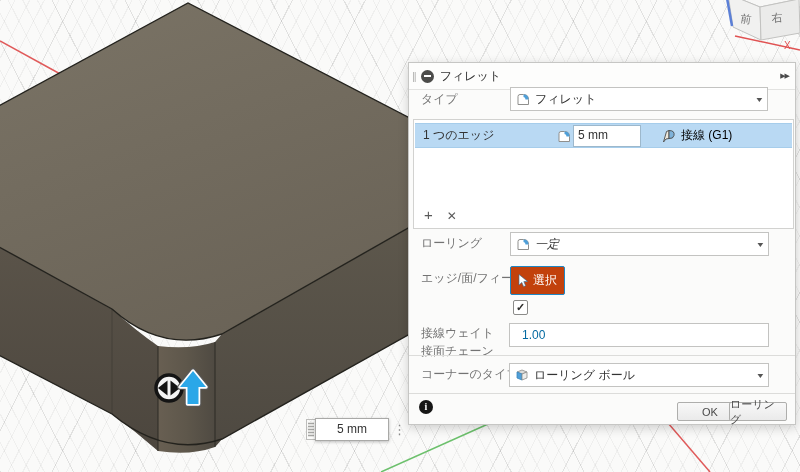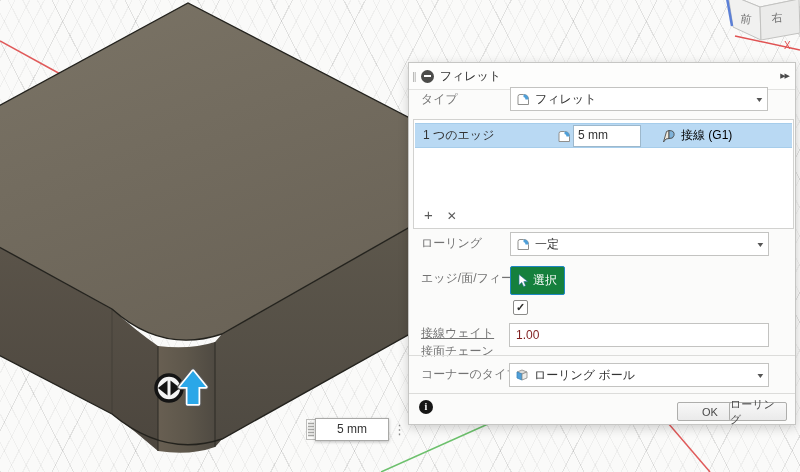--- a/index.html
+++ b/index.html
@@ -40,28 +40,28 @@
   .listbox{position:absolute;left:4px;top:56px;width:381px;height:110px;background:#fff;
       border:1px solid #d2d2d0;box-sizing:border-box;padding-left:18px;}
   .listrow{position:absolute;left:1px;right:1px;top:3px;height:23px;background:#b9d9f3;
       border-top:1px solid #a6cdeb;border-bottom:1px solid #a6cdeb;display:flex;align-items:center;}
   .row-label{position:absolute;left:8px;color:#333;}
   .row-input{position:absolute;left:158px;top:1px;width:62px;height:20px;background:#fff;
       border:1px solid #9db8cc;font-size:12px;color:#333;padding-left:4px;line-height:19px;}
   .row-cont{position:absolute;left:266px;color:#000000;}
   .list-actions{position:absolute;left:10px;bottom:4px;display:flex;gap:14px;}
   .list-actions span{font-size:15px;color:#595959;cursor:default;line-height:15px;}
-  .sel-btn{position:absolute;left:101px;top:203px;width:53px;height:27px;background:#15803d;
+  .sel-btn{position:absolute;left:101px;top:203px;width:53px;height:27px;background:#c2410c;
       border:1px solid #1f87c4;border-radius:2px;display:flex;align-items:center;justify-content:center;
       color:#fff;gap:3px;}
   .checkbox{position:absolute;left:104px;top:237px;width:15px;height:15px;background:#fff;
       border:1px solid #8b8b89;border-radius:2px;box-sizing:border-box;
       font-size:11px;font-weight:bold;color:#2e2e2c;text-align:center;line-height:13px;}
   .txt-input{position:absolute;background:#fff;border:1px solid #c3c3c1;box-sizing:border-box;
-      font-size:12px;color:#7f1d1d;padding-left:6px;display:flex;align-items:center;}
+      font-size:12px;color:#0369a1;padding-left:12px;display:flex;align-items:center;}
   .divider{position:absolute;left:0;right:0;height:1px;background:#dcdcda;}
   .info-circle{position:absolute;left:10px;top:337px;width:14px;height:14px;border-radius:50%;
       background:#161616;color:#fff;font-size:10px;font-weight:bold;text-align:center;line-height:14px;
       font-family:"Liberation Serif", serif;}
   .btn{position:absolute;top:339px;height:19px;background:linear-gradient(#f8f8f8,#eaeaea);
       border:1px solid #aeaeac;border-radius:2px;font-size:11px;color:#4a4a4a;
       display:flex;align-items:center;justify-content:center;box-sizing:border-box;}
   .btn-ok{left:268px;width:66px;}
   .btn-cancel{left:320px;width:58px;}
   .icon16{width:16px;height:16px;flex:0 0 16px;}
@@ -176,41 +176,41 @@
       </svg>
       <span class="row-cont">接線 (G1)</span>
     </div>
     <div class="list-actions">
       <span>+</span>
       <span style="font-size:12px;padding-top:2px;">✕</span>
     </div>
   </div>
 
   <div class="lbl" style="top:168px;height:24px;">ローリング</div>
-  <div class="dd" style="left:101px;top:169px;width:259px;height:24px;">
+  <div class="dd" style="left:101px;top:169px;width:259px;height:24px;font-style:italic;">
     <svg class="icon16" viewBox="0 0 16 16">
       <path d="M3,13.5 L3,5.5 Q3,3.5 5,3.5 L8.5,3.5 Q13.5,3.5 13.5,8.5 L13.5,13.5 Z" fill="#fff" stroke="#8f8f8d"></path>
       <path d="M8.5,3.5 Q13.5,3.5 13.5,8.5 L10.5,8.5 Q10.5,6 8.5,6 Z" fill="#4f9fd8"></path>
     </svg>
     <span class="dd-txt">一定</span>
     <span class="caret">▼</span>
   </div>
 
   <div class="lbl" style="top:202px;height:26px;">エッジ/面/フィーチャ</div>
   <div class="sel-btn">
     <svg width="12" height="14" viewBox="0 0 12 14">
       <path d="M1,0.5 L1,11 L3.8,8.4 L5.6,12.6 L7.6,11.7 L5.8,7.6 L9.6,7.4 Z" fill="#fff" stroke="#2a6f9e" stroke-width="0.6"></path>
     </svg>
     <span>選択</span>
   </div>
 
   <div class="lbl" style="top:235px;height:16px;margin-top:45px;">接面チェーン</div>
   <div class="checkbox">✓</div>
 
-  <div class="lbl" style="top:258px;height:24px;text-decoration:underline;">接線ウェイト</div>
+  <div class="lbl" style="top:258px;height:24px;">接線ウェイト</div>
   <div class="txt-input" style="left:100px;top:260px;width:260px;height:24px;">1.00</div>
 
   <div class="divider" style="top:292px;"></div>
 
   <div class="lbl" style="top:299px;height:24px;">コーナーのタイプ</div>
   <div class="dd" style="left:100px;top:300px;width:260px;height:24px;text-align:right;">
     <svg class="icon16" viewBox="0 0 16 16">
       <polygon points="3,5 8,3 13,5 8,7" fill="#dcdcda" stroke="#8a8a88" stroke-width="0.8"></polygon>
       <polygon points="3,5 8,7 8,13 3,11" fill="#4f9fd8" stroke="#3a85bb" stroke-width="0.8"></polygon>
       <polygon points="8,7 13,5 13,11 8,13" fill="#ededeb" stroke="#8a8a88" stroke-width="0.8"></polygon>

